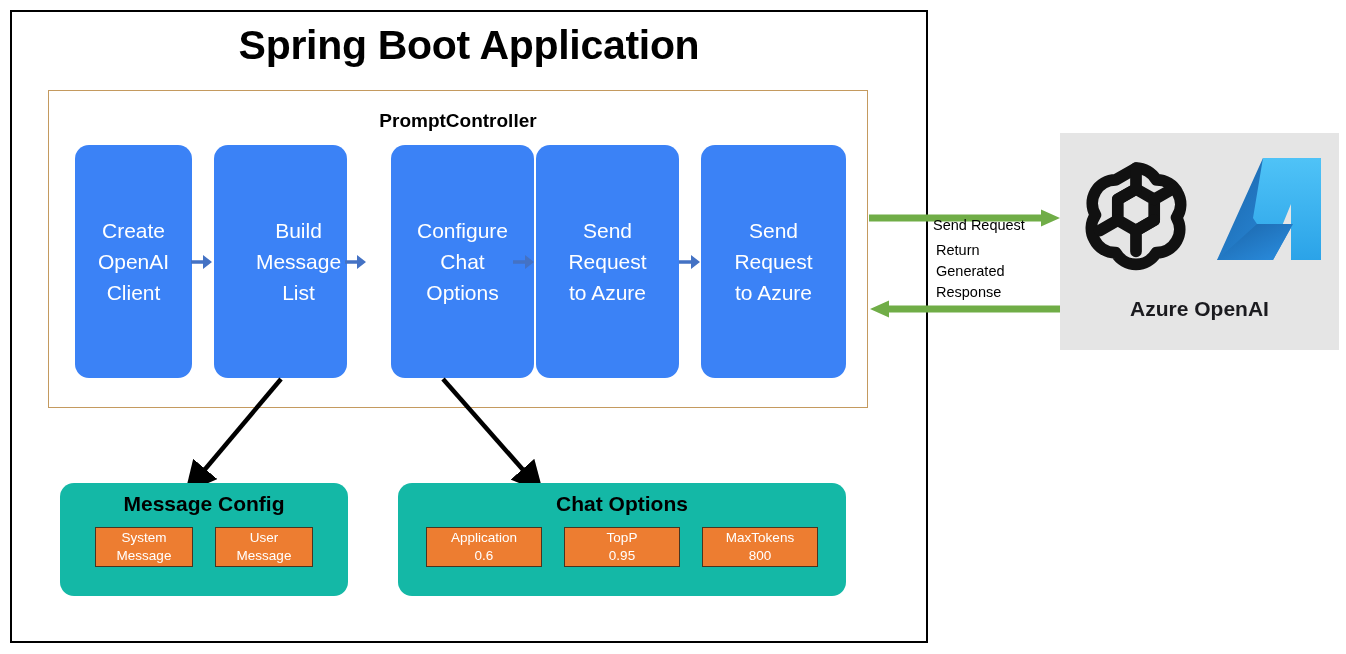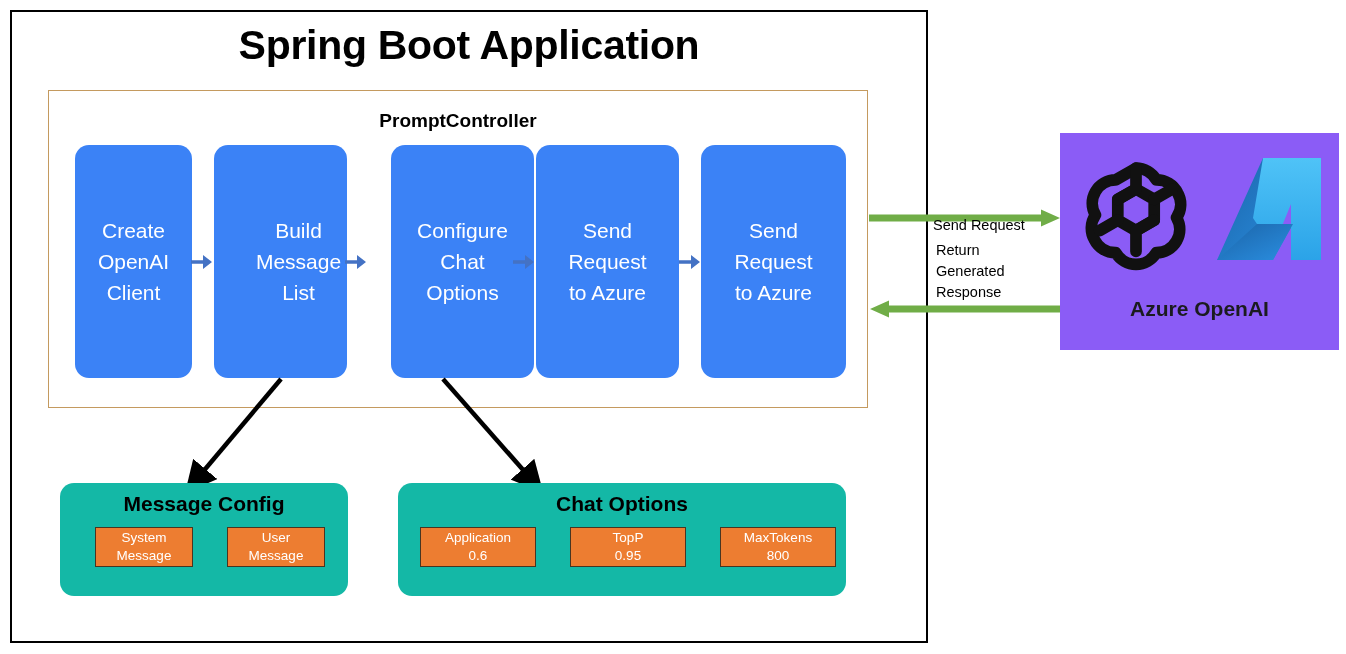--- a/index.html
+++ b/index.html
@@ -123,21 +123,21 @@
   .cap-send   { left: 933px; top: 195px; margin-top: 20px; }
   .cap-return { left: 936px; top: 240px; }
 
   
   .azure-panel {
     position: absolute;
     left: 1060px;
     top: 133px;
     width: 279px;
     height: 217px;
-    background: #8b5cf6;
+    background: #e5e5e5;
     display: flex;
     flex-direction: column;
     align-items: center;
     justify-content: flex-start;
   }
   .azure-logos {
     display: flex;
     align-items: center;
     justify-content: center;
     gap: 6px;
@@ -202,21 +202,20 @@
     height: 40px;
     display: flex;
     flex-direction: column;
     align-items: center;
     justify-content: center;
     color: #ffffff;
     font-size: 13.5px;
     line-height: 18px;
     text-align: center;
     padding: 0 4px;
-    margin-left: 12px;
   }
   .chip-name { display: block; }
   .chip-value { display: block; }
   .chip-w-sm { width: 98px; }
   .chip-w-md { width: 116px; }
 </style>
 </head>
 <body>
 
 <div id="canvas">

